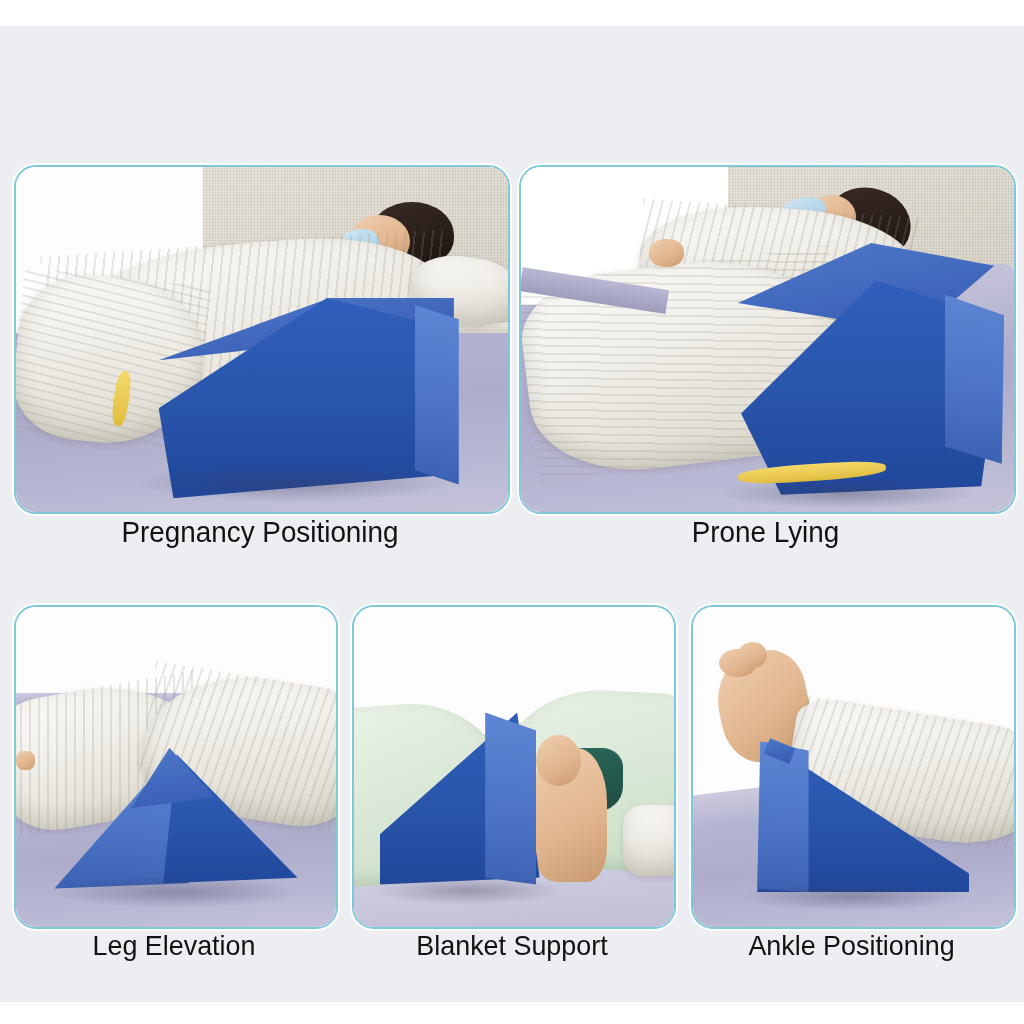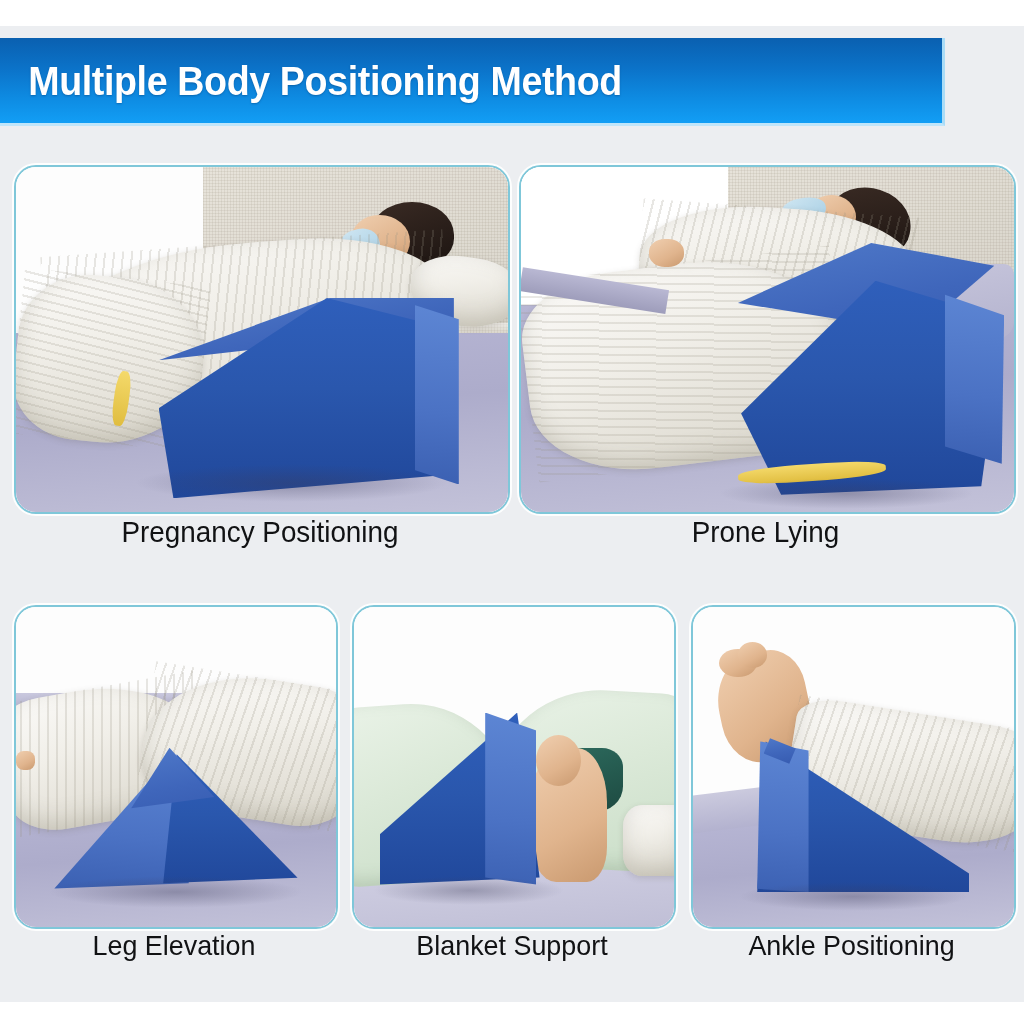--- a/index.html
+++ b/index.html
@@ -129,23 +129,20 @@
   .shadow-soft{
     position:absolute;border-radius:50%;
     background:radial-gradient(ellipse at center,rgba(60,60,90,.35),rgba(60,60,90,0) 70%);
   }
 </style>
 </head>
 <body>
 
 <div class="page">
 
-  <div class="header-bar">
-    <div class="header-title">Multiple Body Positioning Method</div>
-  </div>
 
   <div class="row-top">
 
     <div class="panel" id="p-preg">
       <div class="scene">
         <div class="wall"></div>
         <div class="wall-tex" style="right:0;top:0;width:62%;height:52%;"></div>
         <div class="sheet" style="height:52%;"></div>
         <div class="sheet-hi" style="bottom:52%;"></div>
 

